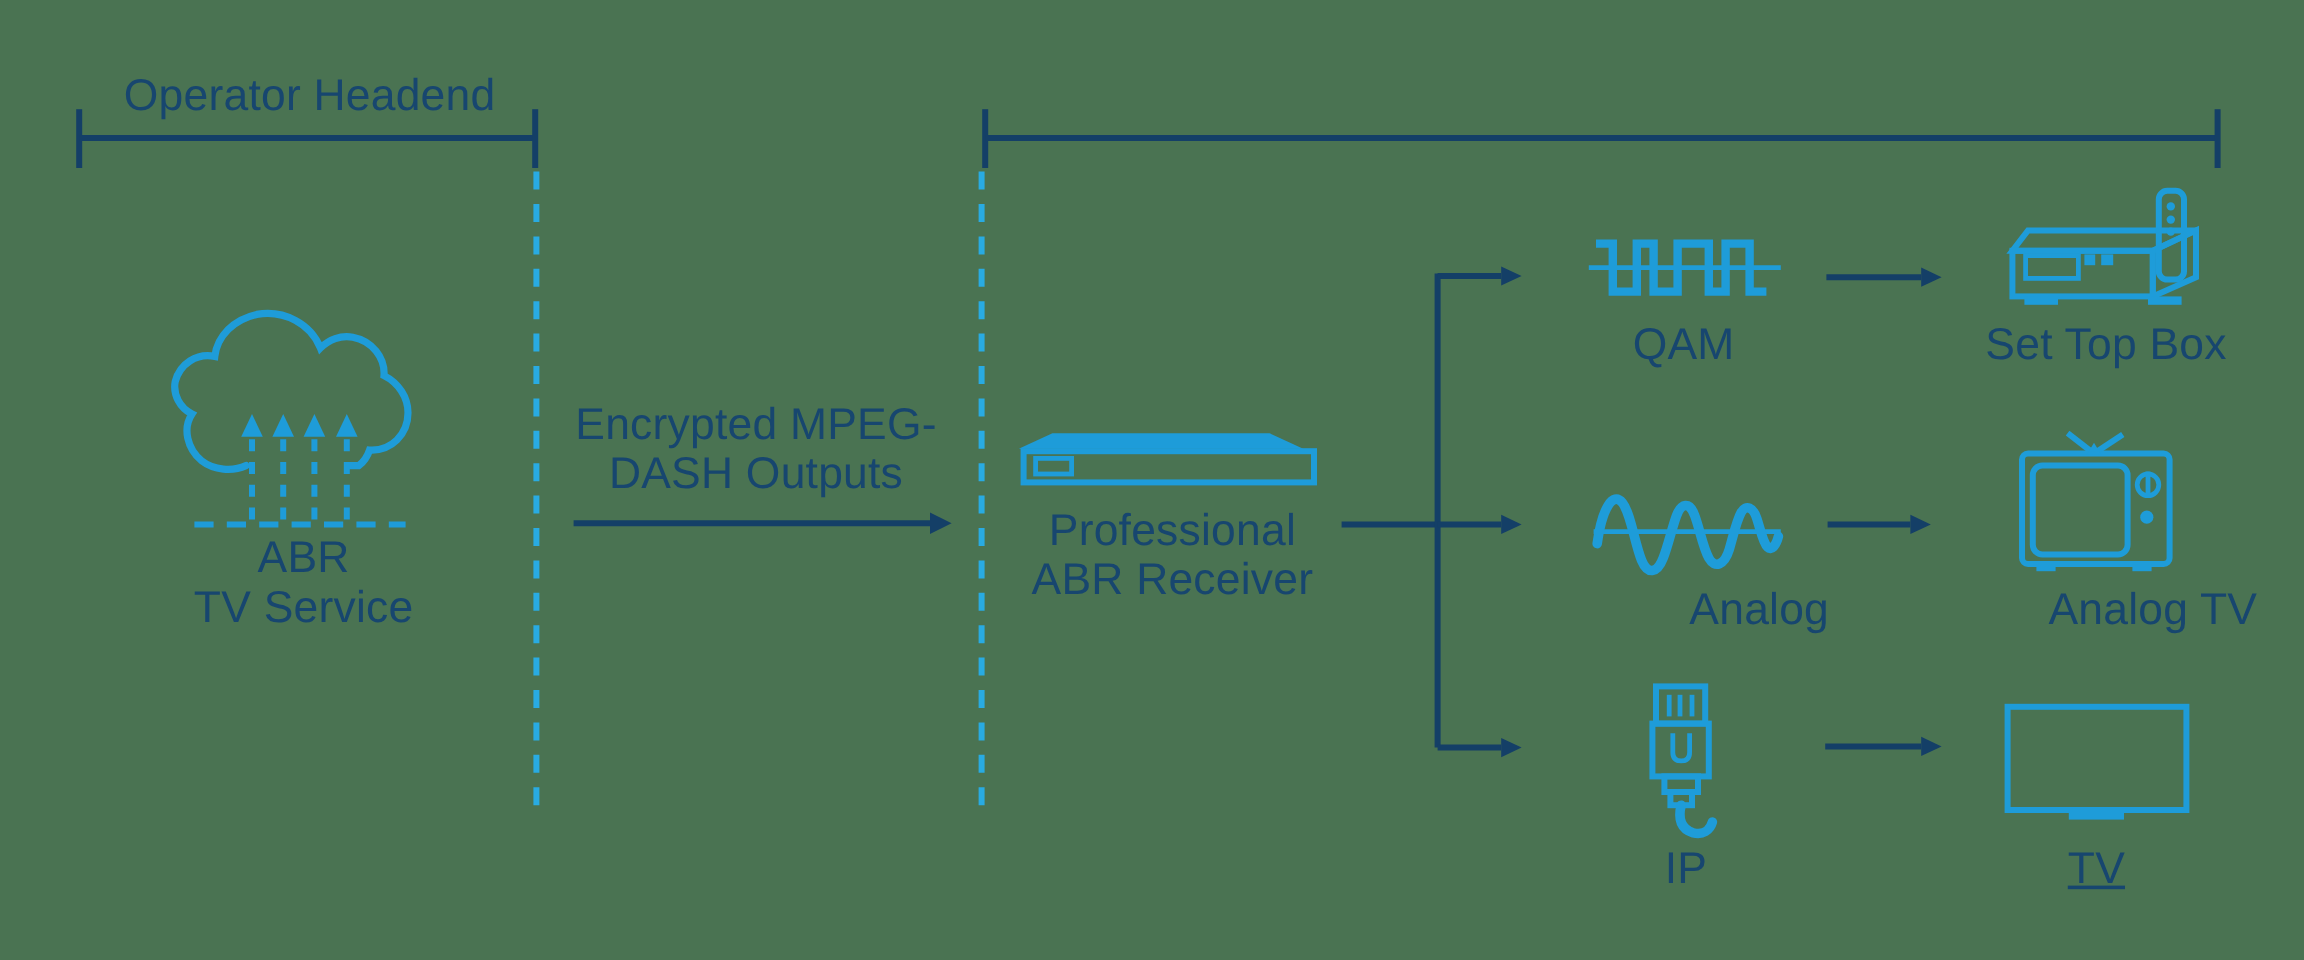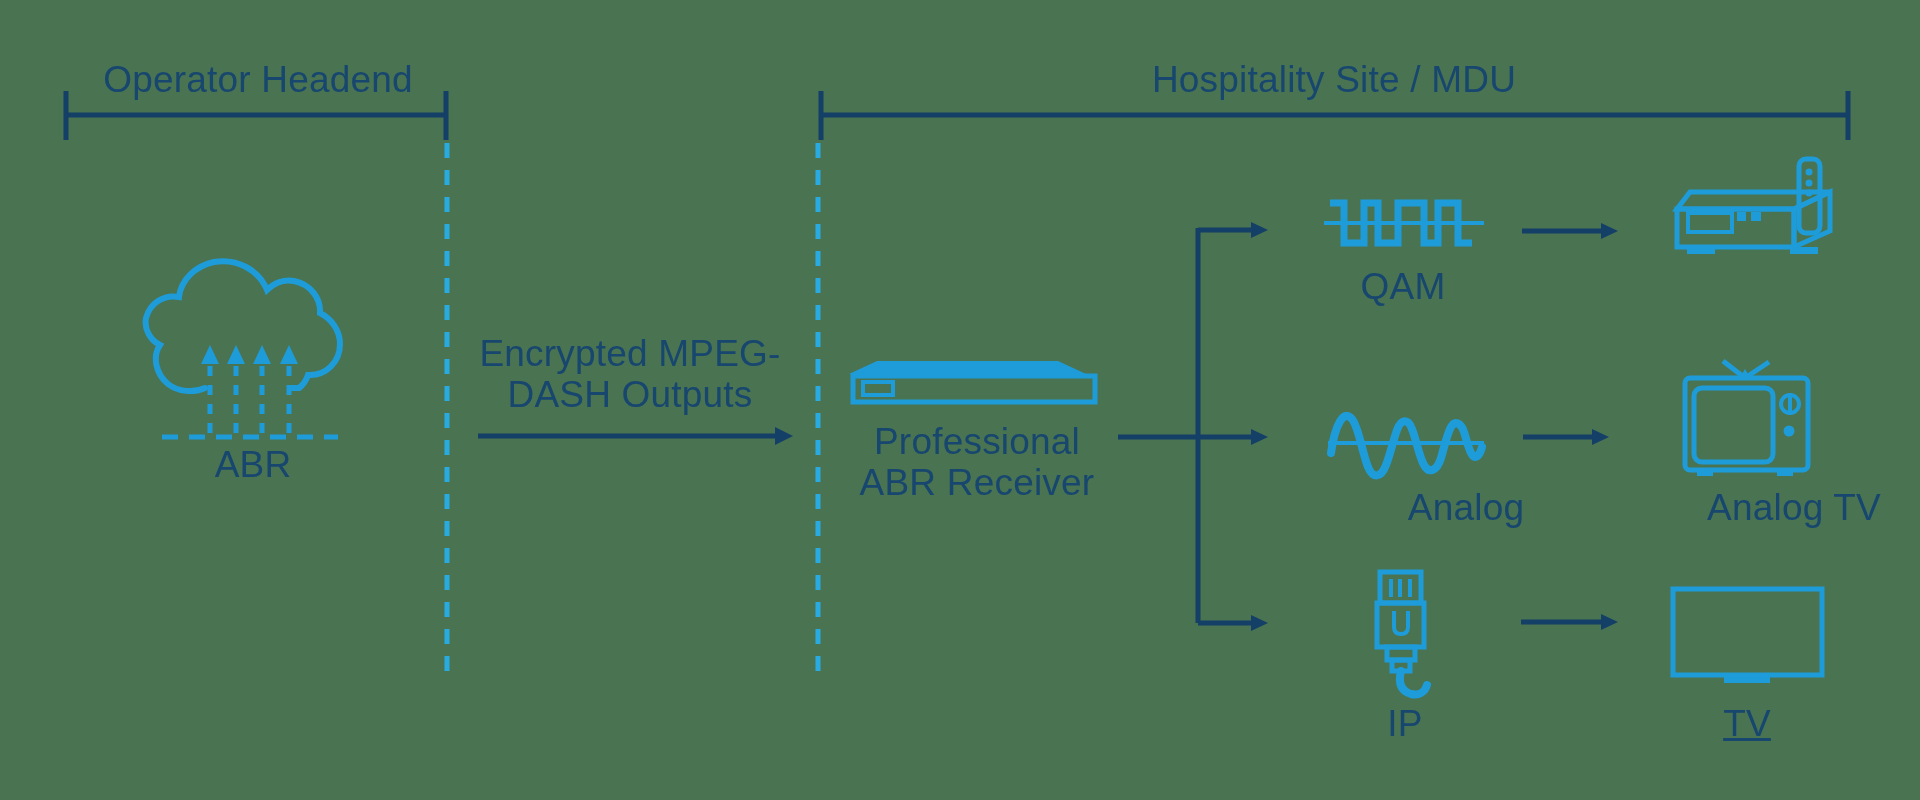--- a/index.html
+++ b/index.html
@@ -178,37 +178,38 @@
   </g>
 
   <g>
     <rect x="1673" y="589" width="149" height="86" fill="none" stroke="#1E9CD9" stroke-width="5"></rect>
     <rect x="1724" y="675" width="46" height="8" fill="#1E9CD9"></rect>
   </g>
 
 </svg>
 
 <div class="lbl" style="left:258px;top:59px;">Operator Headend</div>
-<div class="lbl" style="left:1334px;top:59px;">Hospitality Site / MDU</div>
 
 <div class="lbl" style="left:253px;top:444px;">
   <div>ABR</div>
+  <div>TV Service</div>
 </div>
 
 <div class="lbl" style="left:630px;top:333px;">
   <div>Encrypted MPEG-</div>
   <div>DASH Outputs</div>
 </div>
 
 <div class="lbl" style="left:977px;top:421px;">
   <div>Professional</div>
   <div>ABR Receiver</div>
 </div>
 
 <div class="lbl" style="left:1403px;top:266px;">QAM</div>
+<div class="lbl" style="left:1755px;top:266px;">Set Top Box</div>
 
 <div class="lbl" style="left:1466px;top:487px;">Analog</div>
 <div class="lbl" style="left:1750px;top:487px;margin-left:44px;">Analog TV</div>
 
 <div class="lbl" style="left:1405px;top:703px;">IP</div>
 <div class="lbl" style="left:1747px;top:703px;text-decoration:underline;">TV</div>
 
 </div>
 
 </body></html>

